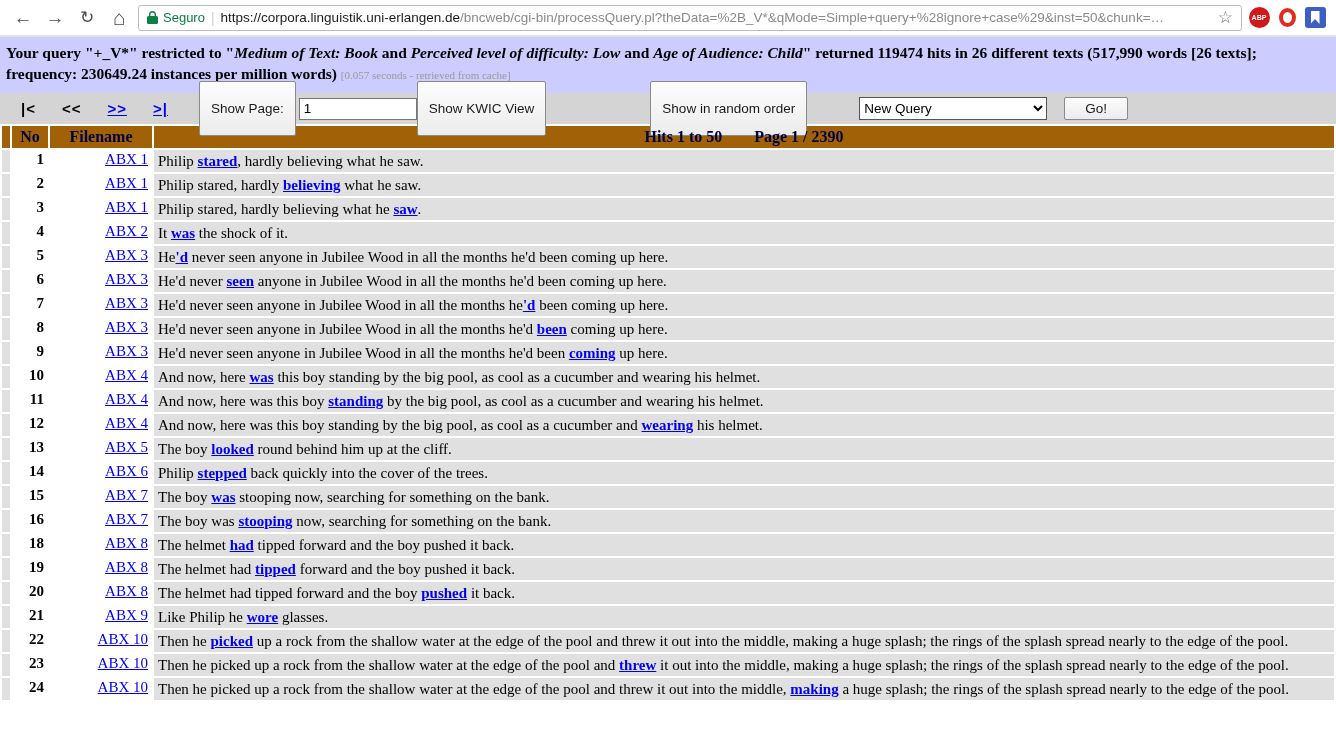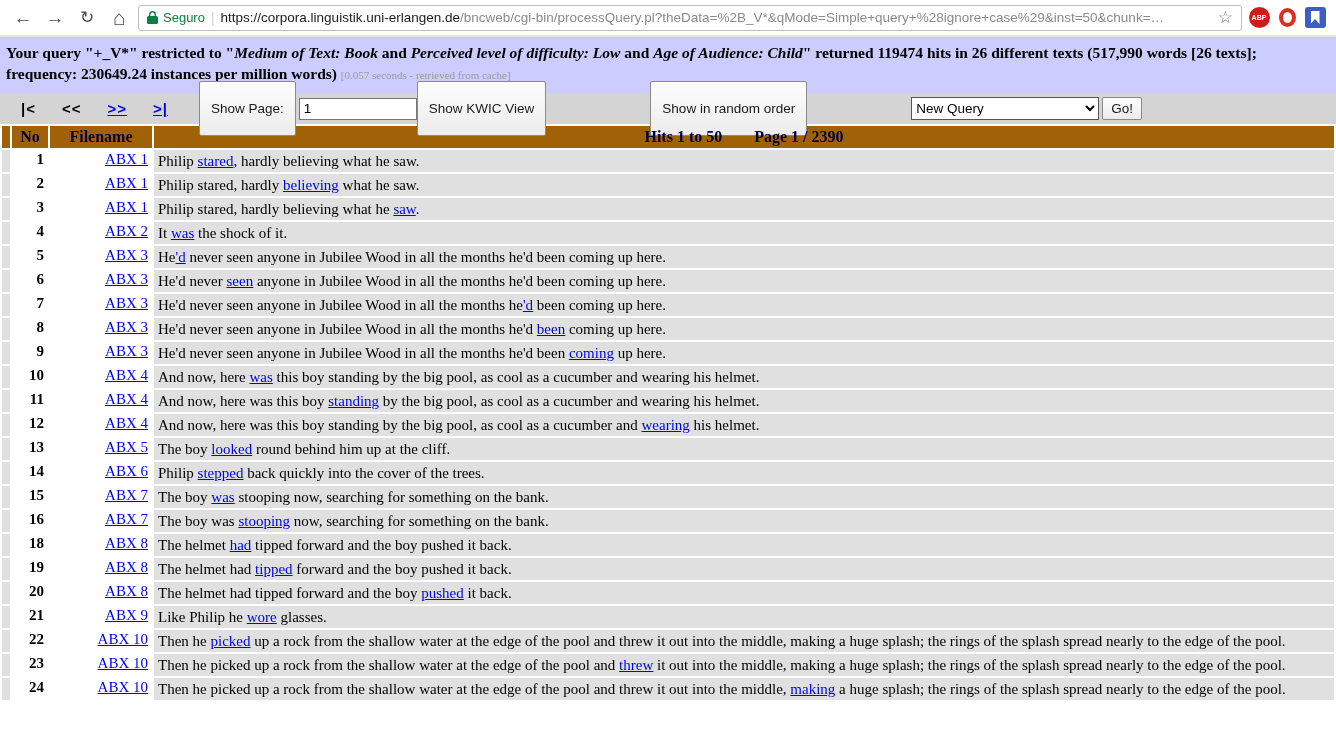--- a/index.html
+++ b/index.html
@@ -82,21 +82,21 @@
   th, td { padding:1px 4px; vertical-align:top; }
   tr.hdr th { background:#a16207; color:#000040; font-size:16px; height:22px; padding:2px 4px; }
   th.h-no, th.h-file { text-align:center; font-weight:bold; }
   th.h-hits { text-align:center; padding-right:150px; }
   .hits-wrap span { margin:0 16px; }
   td.edge { background:#e0e0e0; }
   td.num  { background:#fff; text-align:right; font-weight:bold; white-space:nowrap; }
   td.file { background:#fff; white-space:nowrap;text-align:right; }
   td.text { background:#e0e0e0; line-height:20px; }
   a.file-link { color:#0000ee; text-decoration:underline; }
-  a.kw { color:#0000ee; font-weight:normal; text-decoration:underline; }
+  a.kw { color:#0000ee; font-weight:bold; text-decoration:underline; }
 </style>
 </head>
 <body>
 
 <div id="screen">
 
   <div class="chrome">
     <span class="nav-ico">←</span>
     <span class="nav-ico">→</span>
     <span class="nav-ico reload">↻</span>
@@ -129,24 +129,24 @@
 
   <div class="toolbar">
     <a class="pager-link pager-disabled" href="#">|&lt;</a>
     <a class="pager-link pager-disabled" href="#">&lt;&lt;</a>
     <a class="pager-link pager-active" href="#">&gt;&gt;</a>
     <a class="pager-link pager-active" href="#">&gt;|</a>
     <button class="btn" style="margin-left:18px;">Show Page:</button>
     <input class="page-input" type="text" value="1" style="">
     <button class="btn" style="">Show KWIC View</button>
     <button class="btn" style="margin-left:104px;">Show in random order</button>
-    <select class="action-select" style="margin-left:104px;">
+    <select class="action-select" style="margin-left:52px;">
       <option>New Query</option>
     </select>
-    <button class="btn" style="margin-left:3px; padding:3px 8px;">Go!</button>
+    <button class="btn" style="margin-left:17px; padding:3px 20px;">Go!</button>
   </div>
 
   <table class="results">
     <colgroup>
         <col class="c-edge">
         <col class="c-no">
         <col class="c-file">
         <col>
       </colgroup>
     <tbody>

